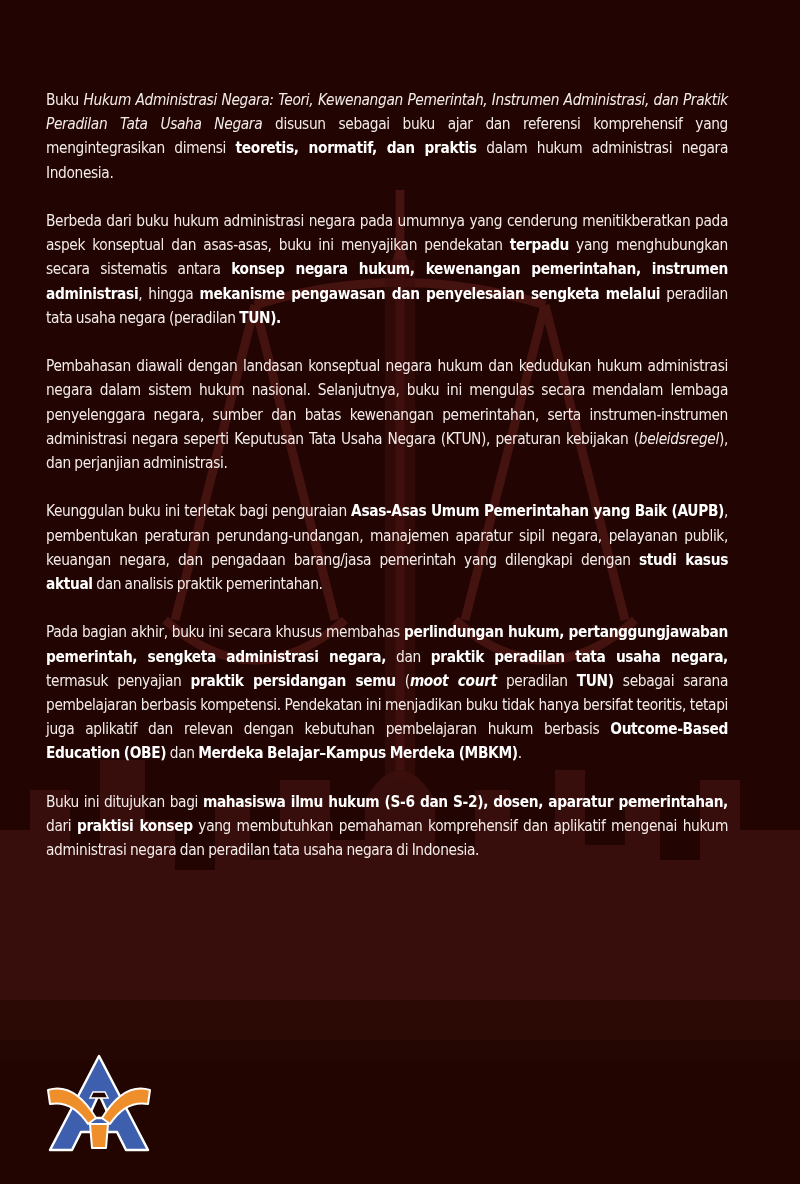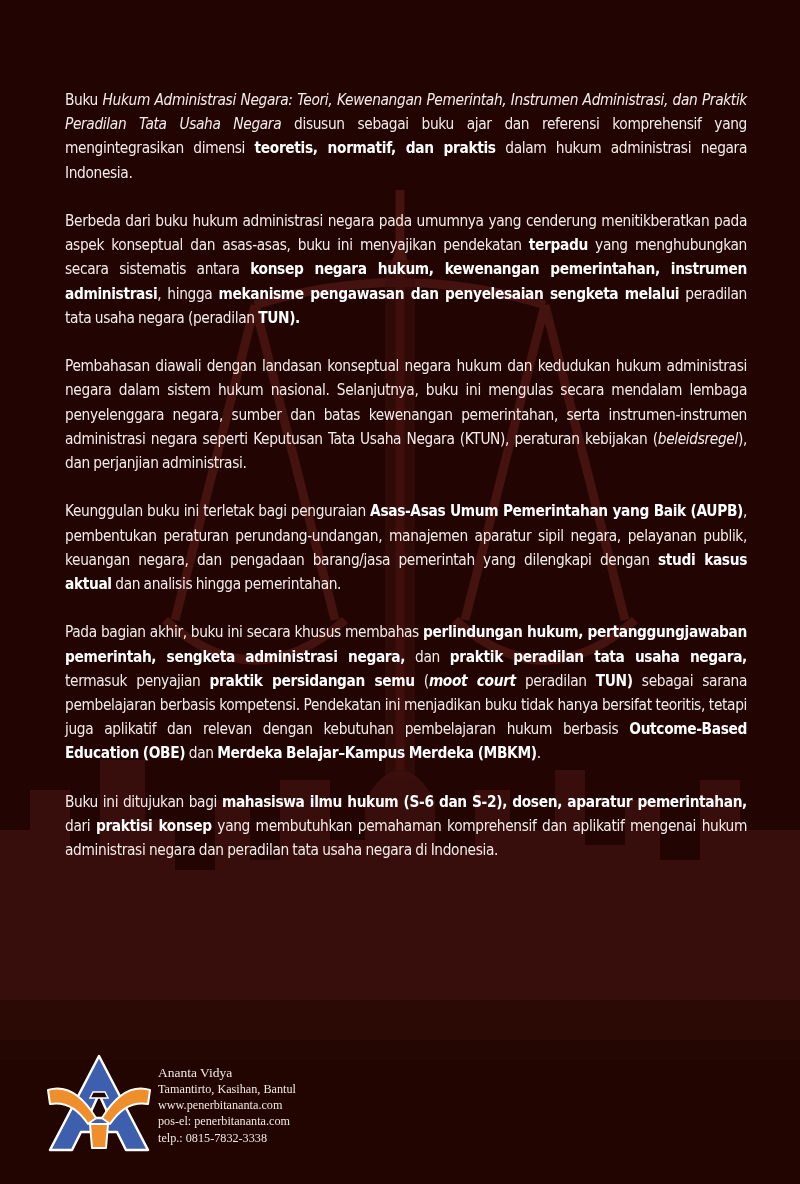--- a/index.html
+++ b/index.html
@@ -6,21 +6,21 @@
   body {
     width: 800px; height: 1184px; overflow: hidden;
     background: #220502;
     position: relative;
     font-family: "Liberation Sans", "DejaVu Sans", sans-serif;
   }
   .bg {
     position: absolute; inset: 0; z-index: 0;
   }
   .content {
-    position: absolute; left: 65px; top: 88px; width: 682px;
+    position: absolute; left: 46px; top: 88px; width: 682px;
     z-index: 1; color: #f4ecea;
     font-family: "DejaVu Sans Condensed", "DejaVu Sans", sans-serif;
     font-stretch: condensed;
     font-size: 15.3px; line-height: 24.2px;
   }
   .content p {
     margin: 0 0 24.2px 0;
     text-align: justify;
     letter-spacing: -0.35px;
     word-spacing: -0.5px;
@@ -81,37 +81,30 @@
     <rect x="740" y="830" width="60" height="230"></rect>
   </g>
   <rect x="0" y="1000" width="800" height="184" fill="#220502" opacity="0.55"></rect>
   <rect x="0" y="1040" width="800" height="144" fill="#220502" opacity="0.7"></rect>
 </svg>
 
 <div class="content" id="blurb">
     <p><span>Buku </span><i>Hukum Administrasi Negara: Teori, Kewenangan Pemerintah, Instrumen Administrasi, dan Praktik Peradilan Tata Usaha Negara</i><span> disusun sebagai buku ajar dan referensi komprehensif yang mengintegrasikan dimensi </span><b>teoretis, normatif, dan praktis</b><span> dalam hukum administrasi negara Indonesia.</span></p>
     <p><span>Berbeda dari buku hukum administrasi negara pada umumnya yang cenderung menitikberatkan pada aspek konseptual dan asas-asas, buku ini menyajikan pendekatan </span><b>terpadu</b><span> yang menghubungkan secara sistematis antara </span><b>konsep negara hukum, kewenangan pemerintahan, instrumen administrasi</b><span>, hingga </span><b>mekanisme pengawasan dan penyelesaian sengketa melalui</b><span> peradilan tata usaha negara (peradilan </span><b>TUN).</b></p>
     <p><span>Pembahasan diawali dengan landasan konseptual negara hukum dan kedudukan hukum administrasi negara dalam sistem hukum nasional. Selanjutnya, buku ini mengulas secara mendalam lembaga penyelenggara negara, sumber dan batas kewenangan pemerintahan, serta instrumen-instrumen administrasi negara seperti Keputusan Tata Usaha Negara (KTUN), peraturan kebijakan (</span><i>beleidsregel</i><span>), dan perjanjian administrasi.</span></p>
-    <p><span>Keunggulan buku ini terletak bagi penguraian </span><b>Asas-Asas Umum Pemerintahan yang Baik (AUPB)</b><span>, pembentukan peraturan perundang-undangan, manajemen aparatur sipil negara, pelayanan publik, keuangan negara, dan pengadaan barang/jasa pemerintah yang dilengkapi dengan </span><b>studi kasus aktual</b><span> dan analisis hingga pemerintahan.</span></p>
+    <p><span>Keunggulan buku ini terletak bagi penguraian </span><b>Asas-Asas Umum Pemerintahan yang Baik (AUPB)</b><span>, pembentukan peraturan perundang-undangan, manajemen aparatur sipil negara, pelayanan publik, keuangan negara, dan pengadaan barang/jasa pemerintah yang dilengkapi dengan </span><b>studi kasus aktual</b><span> dan analisis praktik pemerintahan.</span></p>
     <p><span>Pada bagian akhir, buku ini secara khusus membahas </span><b>perlindungan hukum, pertanggungjawaban pemerintah, sengketa administrasi negara,</b><span> dan </span><b>praktik peradilan tata usaha negara,</b><span> termasuk penyajian </span><b>praktik persidangan semu</b><span> (</span><b style="font-style: italic;">moot court</b><span> peradilan </span><b>TUN)</b><span> sebagai sarana pembelajaran berbasis kompetensi. Pendekatan ini menjadikan buku tidak hanya bersifat teoritis, tetapi juga aplikatif dan relevan dengan kebutuhan pembelajaran hukum berbasis </span><b>Outcome-Based Education (OBE)</b><span> dan </span><b>Merdeka Belajar–Kampus Merdeka (MBKM)</b><span>.</span></p>
     <p><span>Buku ini ditujukan bagi </span><b>mahasiswa ilmu hukum (S-6 dan S-2), dosen, aparatur pemerintahan,</b><span> dari </span><b>praktisi konsep</b><span> yang membutuhkan pemahaman komprehensif dan aplikatif mengenai hukum administrasi negara dan peradilan tata usaha negara di Indonesia.</span></p>
   </div>
 
 <div class="publisher">
   <svg class="logo" viewBox="0 0 110 102">
 
     <path d="M55 4 L104 98 L82 98 L73 80 L37 80 L28 98 L6 98 Z M55 42 L44 66 L66 66 Z" fill="#3e5fae" stroke="#ffffff" stroke-width="2.5" stroke-linejoin="round" fill-rule="evenodd"></path>
 
     <path d="M4 38 Q30 30 52 66 L44 72 Q28 48 6 52 Z" fill="#ef8f2c" stroke="#ffffff" stroke-width="2" stroke-linejoin="round"></path>
     <path d="M106 38 Q80 30 58 66 L66 72 Q82 48 104 52 Z" fill="#ef8f2c" stroke="#ffffff" stroke-width="2" stroke-linejoin="round"></path>
 
     <path d="M46 72 L64 72 L62 96 L48 96 Z" fill="#ef8f2c" stroke="#ffffff" stroke-width="2" stroke-linejoin="round"></path>
 
     <path d="M49 40 L61 40 L64 46 L46 46 Z" fill="#220502" stroke="#ffffff" stroke-width="1.5"></path>
   </svg>
-  <div class="pub-text">
-    <div class="name">Ananta Vidya</div>
-    <div>Tamantirto, Kasihan, Bantul</div>
-    <div>www.penerbitananta.com</div>
-    <div>pos-el: penerbitananta.com</div>
-    <div>telp.: 0815-7832-3338</div>
-  </div>
 </div>
 
 </body></html>

